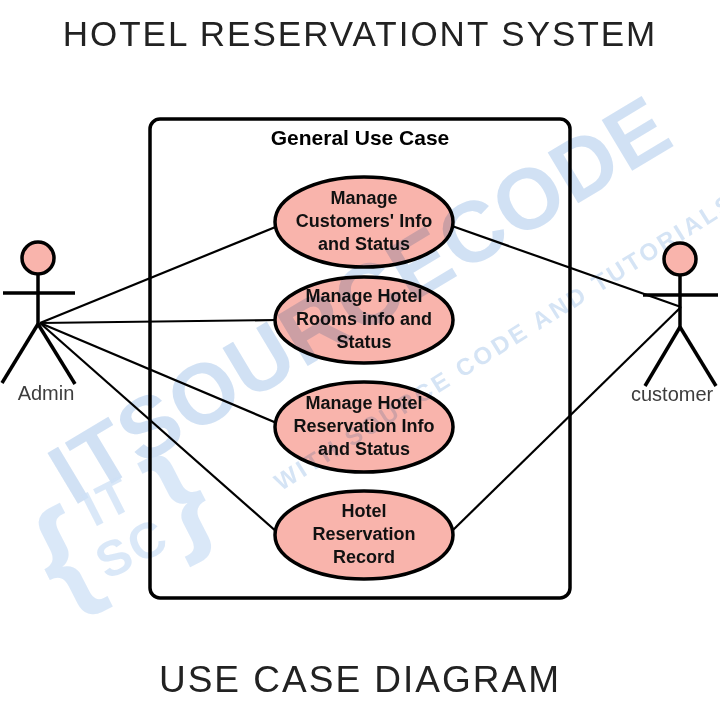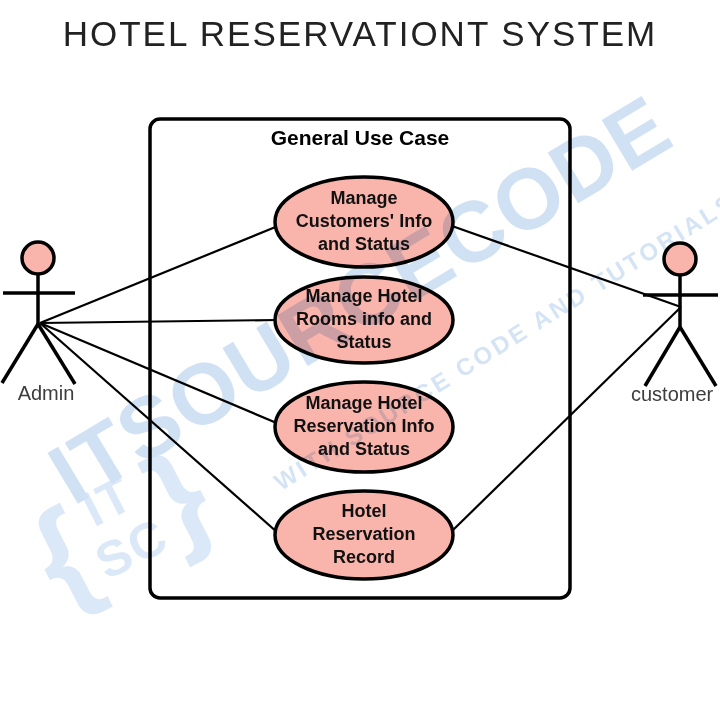--- a/index.html
+++ b/index.html
@@ -170,20 +170,21 @@
   <div class="abs layer-text uc-label" style="left:364px; top:427px;">Manage Hotel
 Reservation Info
 and Status</div>
   <div class="abs layer-text uc-label" style="left:364px; top:535px;">Hotel
 Reservation
 Record</div>
 
   <div class="abs layer-text actor-label admin">Admin</div>
   <div class="abs layer-text actor-label customer">customer</div>
 
+  <div class="abs layer-text title-bottom">USE CASE DIAGRAM</div>
 
   <div class="watermark-layer">
     <div class="wm-main">ITSOURCECODE</div>
     <div class="wm-tagline">WITH SOURCE CODE AND TUTORIALS</div>
     <div class="wm-logo">
       <span class="wm-brace">{</span>
       <span class="wm-logo-letters">
         <span>IT</span>
         <span>SC</span>
       </span>

